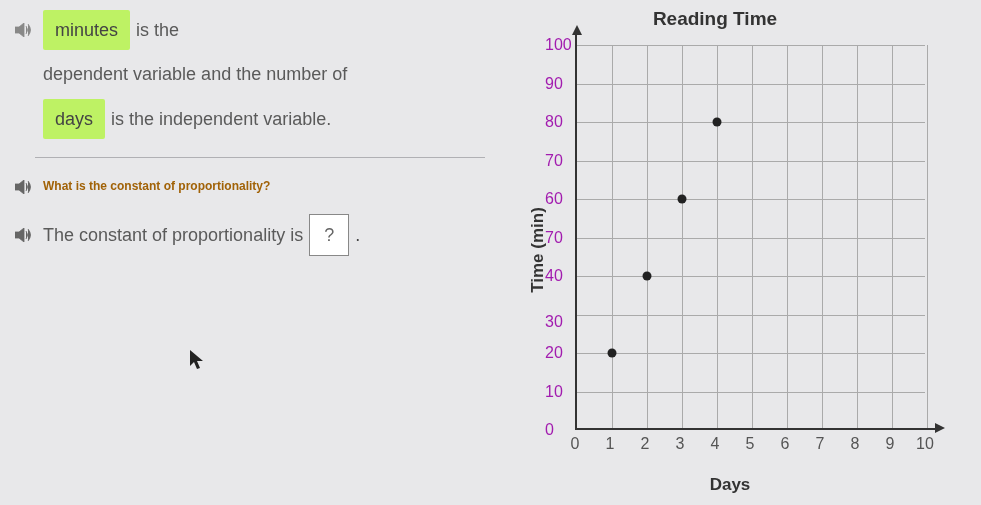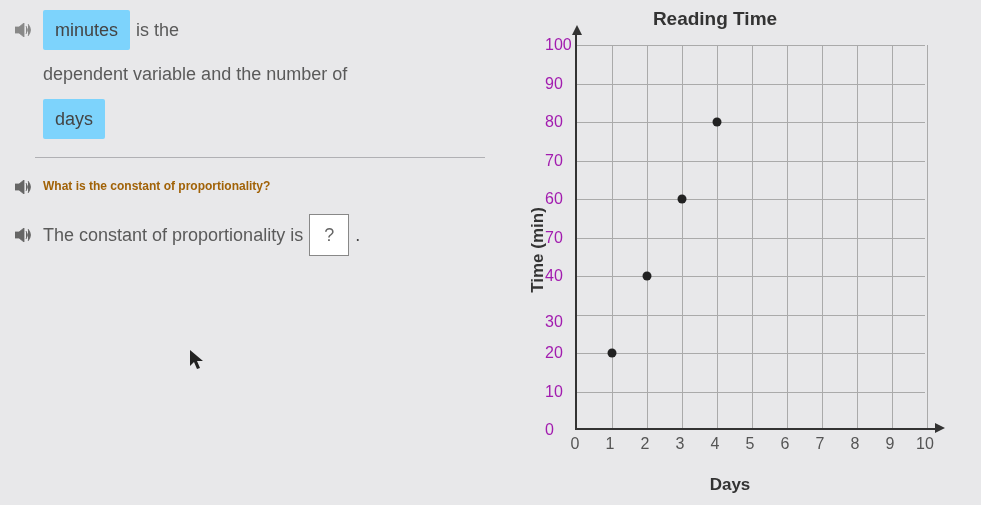--- a/index.html
+++ b/index.html
@@ -35,21 +35,21 @@
     }
     .speaker-icon {
       width: 18px;
       height: 14px;
       display: inline-flex;
       align-items: center;
       margin-right: 4px;
       flex-shrink: 0;
     }
     .filled-answer {
-      background: #7dd3fc;
+      background: #bef264;
       padding: 4px 12px;
       border-radius: 2px;
       font-weight: 500;
     }
     .plain-text {
       color: #5a5a5a;
     }
     .divider {
       border: none;
       border-top: 1.5px solid #b0b0b4;
@@ -194,20 +194,21 @@
   </div>
 
   <div class="text-block">
     <span style="width:22px"></span>
     <span class="plain-text">dependent variable and the number of</span>
   </div>
 
   <div class="text-block">
     <span style="width:22px"></span>
     <span class="filled-answer">days</span>
+    <span class="plain-text">is the independent variable.</span>
   </div>
 
   <hr class="divider">
 
   <div class="text-block" style="margin-top:10px;">
     <span class="speaker-icon">
       <svg viewBox="0 0 18 14">
           <path d="M0 4 L4 4 L9 0 L9 14 L4 10 L0 10 Z M11 3 Q14 7 11 11 M13 1 Q18 7 13 13" fill="#666" stroke="#666" stroke-width="0.8"></path>
         </svg>
     </span>

